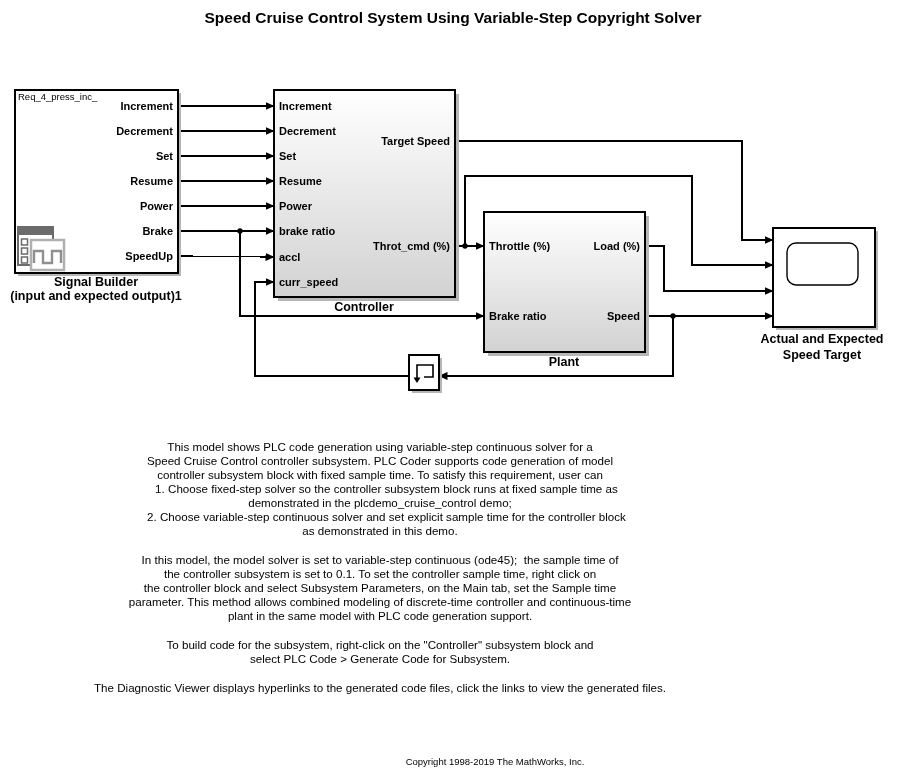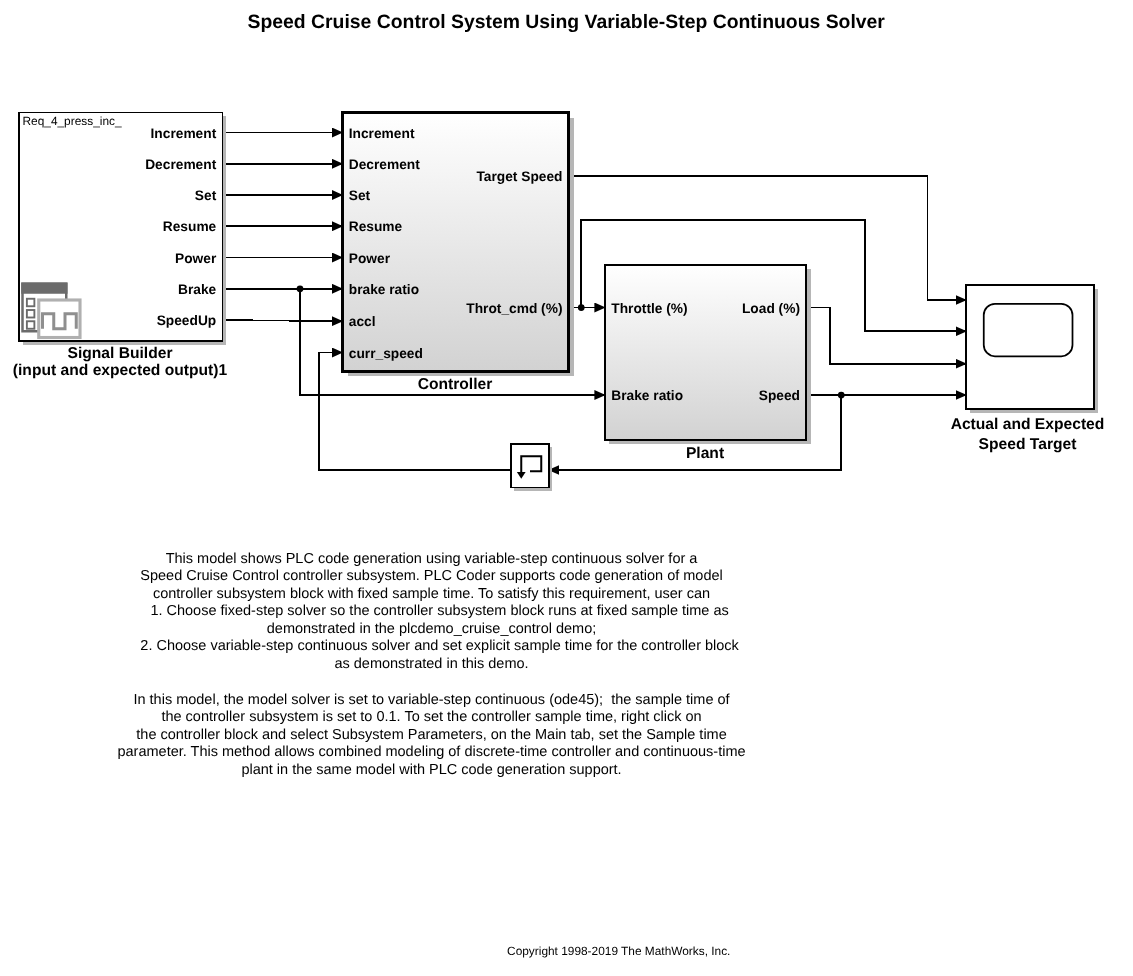--- a/index.html
+++ b/index.html
@@ -19,21 +19,21 @@
   #description{position:absolute;left:94px;top:440px;font-size:11.6px;line-height:14px;text-align:center;}
   #description .para{white-space:pre;margin:0 0 15px 0;}
   #copyright{position:absolute;left:495px;top:756px;transform:translateX(-50%);
              font-size:9.5px;white-space:nowrap;}
 </style>
 </head>
 <body>
 
 <div id="canvas">
 
-  <div id="model-title">Speed Cruise Control System Using Variable-Step Continuous Solver</div>
+  <div id="model-title">Speed Cruise Control System Using Variable-Step Copyright Solver</div>
 
   <svg width="906" height="430" viewBox="0 0 906 430">
     <defs>
       <marker id="arr" markerUnits="userSpaceOnUse" markerWidth="9" markerHeight="8" refX="8.5" refY="4" orient="auto">
         <path d="M0,0 L9,4 L0,8 Z" fill="#000"></path>
       </marker>
       <linearGradient id="gradBlock" x1="0" y1="0" x2="0" y2="1">
         <stop offset="0" stop-color="#ffffff"></stop>
         <stop offset="1" stop-color="#d2d2d2"></stop>
       </linearGradient>
@@ -133,17 +133,20 @@
 controller subsystem block with fixed sample time. To satisfy this requirement, user can
     1. Choose fixed-step solver so the controller subsystem block runs at fixed sample time as
 demonstrated in the plcdemo_cruise_control demo;
     2. Choose variable-step continuous solver and set explicit sample time for the controller block
 as demonstrated in this demo.</div>
     <div class="para">In this model, the model solver is set to variable-step continuous (ode45);  the sample time of
 the controller subsystem is set to 0.1. To set the controller sample time, right click on
 the controller block and select Subsystem Parameters, on the Main tab, set the Sample time
 parameter. This method allows combined modeling of discrete-time controller and continuous-time
 plant in the same model with PLC code generation support.</div>
+    <div class="para">To build code for the subsystem, right-click on the "Controller" subsystem block and
+select PLC Code &gt; Generate Code for Subsystem.</div>
+    <div class="para">The Diagnostic Viewer displays hyperlinks to the generated code files, click the links to view the generated files.</div>
   </div>
 
   <div id="copyright">Copyright 1998-2019 The MathWorks, Inc.</div>
 
 </div>
 
 </body></html>

